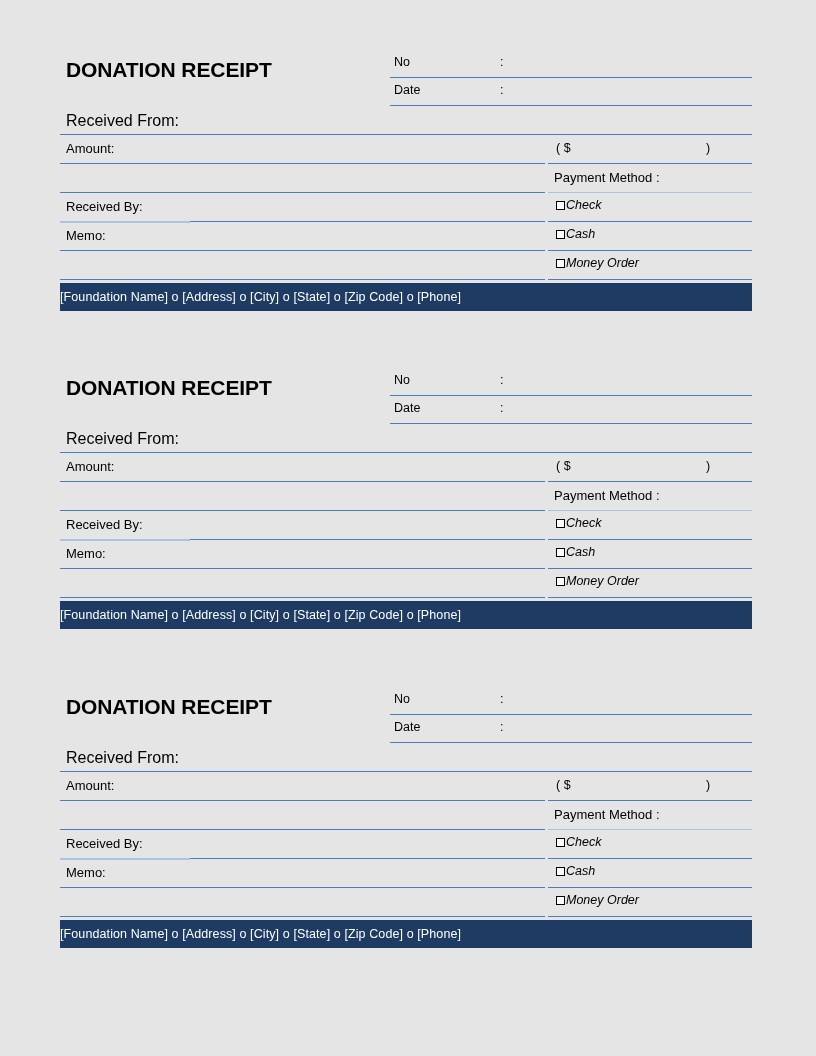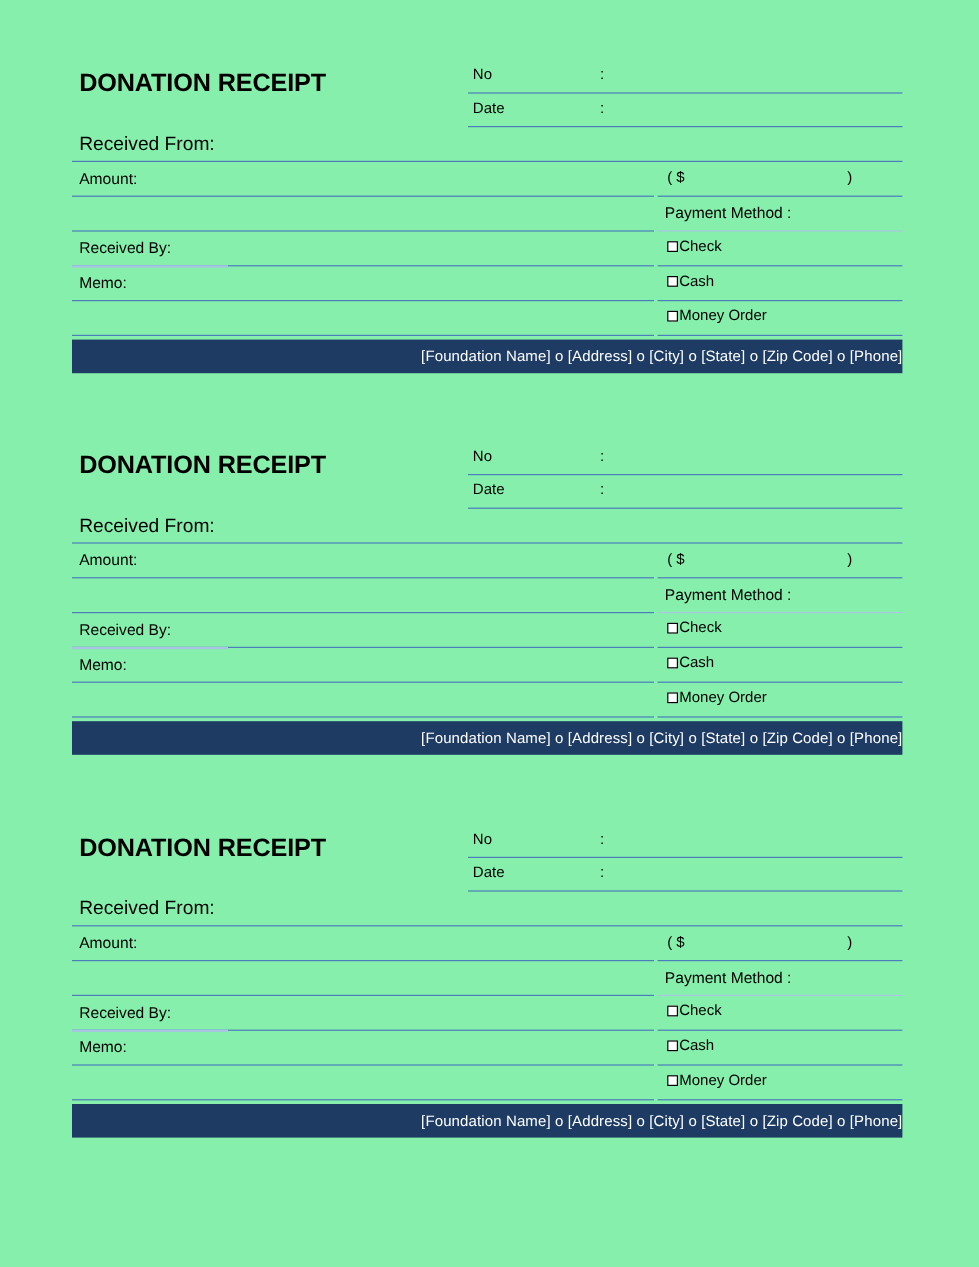--- a/index.html
+++ b/index.html
@@ -13,21 +13,21 @@
   body {
     font-family: "Liberation Sans", sans-serif;
     color: #000000;
     -webkit-font-smoothing: antialiased;
   }
 
   .page {
     position: relative;
     width: 816px;
     height: 1056px;
-    background: #86efac;
+    background: #e5e5e5;
     overflow: hidden;
   }
 
   
   .receipt {
     position: absolute;
     left: 60px;
     width: 692px;
   }
 
@@ -166,41 +166,42 @@
 
   
   .opt {
     position: absolute;
     left: 8px;
     top: 5px;
     display: flex;
     align-items: center;
     font-size: 12.5px;
     white-space: nowrap;
+    font-style: italic;
   }
 
   .checkbox {
     display: inline-block;
     width: 9px;
     height: 9px;
     border: 1.7px solid #000000;
     background: #ffffff;
     margin-right: 1px;
     flex: 0 0 auto;
   }
 
   
   .rc-footer {
     position: relative;
     margin-top: 3px;
     height: 28px;
     background: #1D3B63;
     display: flex;
     align-items: center;
-    justify-content: flex-end;
+    justify-content: flex-start;
   }
 
   .rc-footer-text {
     color: #ffffff;
     font-size: 12.5px;
     white-space: nowrap;
     letter-spacing: 0.1px;
   }
 </style>
 </head>

